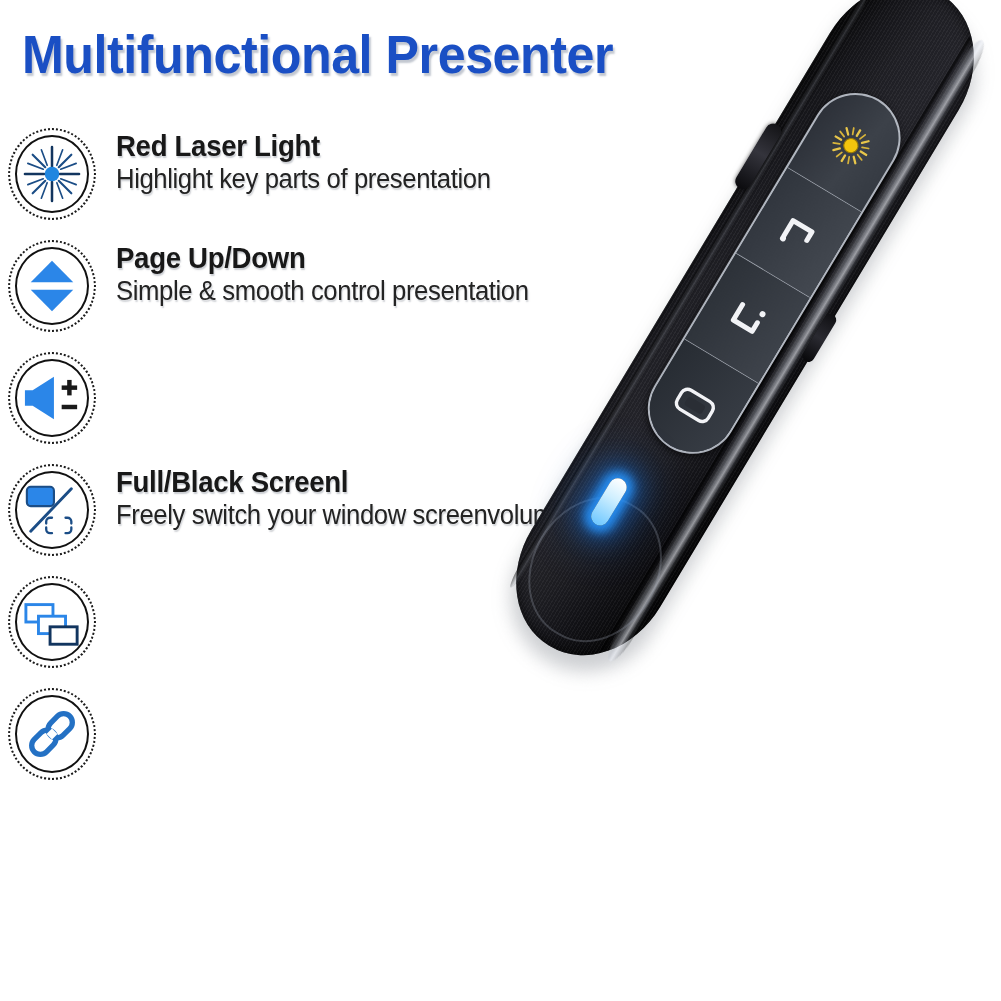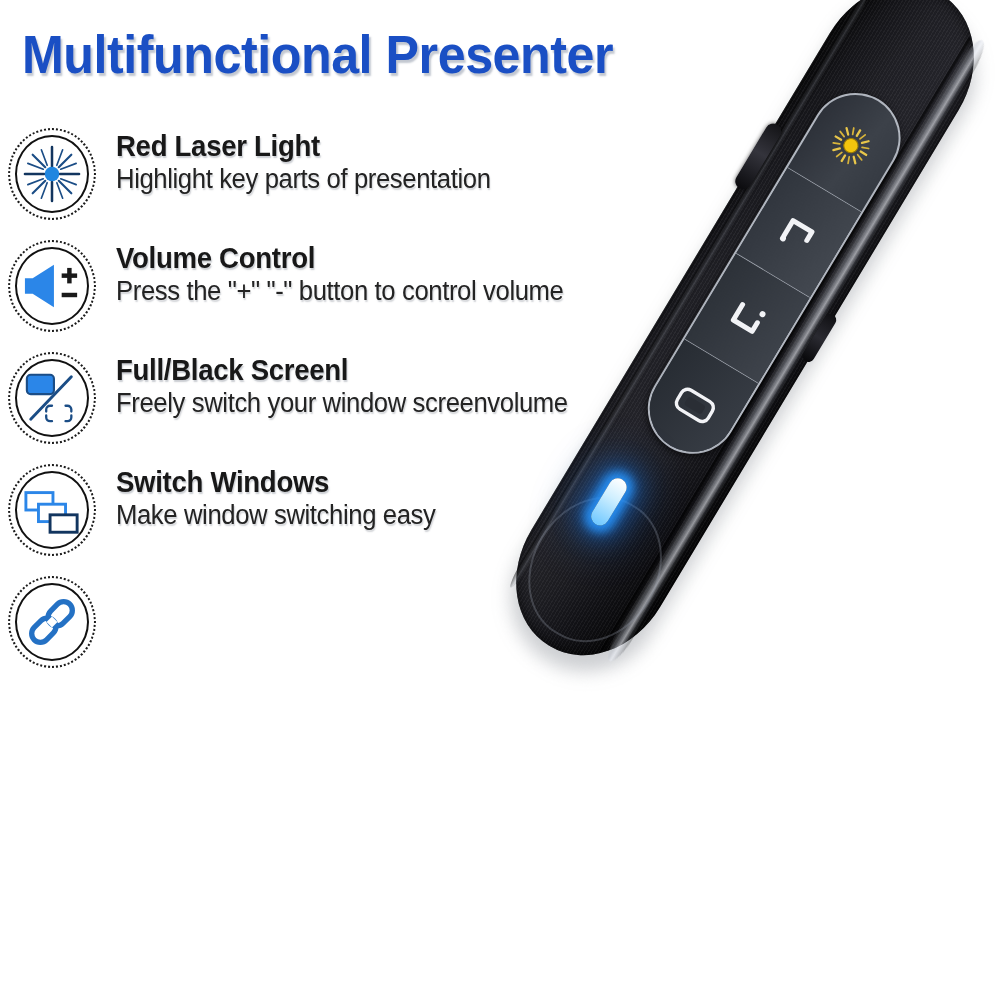--- a/index.html
+++ b/index.html
@@ -329,37 +329,48 @@
         </g>
         <circle cx="30" cy="30" r="7.5" fill="#1f86e0"></circle>
       </svg>
     </div>
     <div class="feature-text">
       <div class="feature-title">Red Laser Light</div>
       <div class="feature-desc">Highlight key parts of presentation</div>
     </div>
   </div>
 
+  <div class="feature-row">
+    <div class="feature-icon-wrap">
+      <div class="ring-dotted"></div>
+      <div class="ring-solid"></div>
+      <svg class="icon-svg" viewBox="0 0 60 60">
+        <polygon points="30,4 52,26 8,26" fill="#2b86e8"></polygon>
+        <polygon points="30,56 8,34 52,34" fill="#2b86e8"></polygon>
+        <rect x="8" y="27.5" width="44" height="5" fill="#ffffff"></rect>
+      </svg>
+    </div>
+    <div class="feature-text">
+      <div class="feature-title">Page Up/Down</div>
+      <div class="feature-desc">Simple &amp; smooth control presentation</div>
+    </div>
+  </div>
 
   <div class="feature-row">
     <div class="feature-icon-wrap">
       <div class="ring-dotted"></div>
       <div class="ring-solid"></div>
       <svg class="icon-svg" viewBox="0 0 60 60">
         <polygon points="32,8 32,52 10,38 2,38 2,22 10,22" fill="#2b86e8"></polygon>
         <g fill="#1a1a1a">
           <rect x="40" y="17" width="16" height="4.6"></rect>
           <rect x="45.7" y="11.3" width="4.6" height="16"></rect>
           <rect x="40" y="37" width="16" height="4.6"></rect>
         </g>
       </svg>
-    </div>
-    <div class="feature-text">
-      <div class="feature-title">Volume Control</div>
-      <div class="feature-desc">Press the "+" "-" button to control volume</div>
     </div>
   </div>
 
   <div class="feature-row">
     <div class="feature-icon-wrap">
       <div class="ring-dotted"></div>
       <div class="ring-solid"></div>
       <svg class="icon-svg" viewBox="0 0 60 60">
         <rect x="4" y="6" width="28" height="20" rx="4" fill="#2b86e8" stroke="#1b4d86" stroke-width="2.2"></rect>
         <g fill="none" stroke="#1b4d86" stroke-width="2.4" stroke-linecap="round">
@@ -379,24 +390,20 @@
 
   <div class="feature-row">
     <div class="feature-icon-wrap">
       <div class="ring-dotted"></div>
       <div class="ring-solid"></div>
       <svg class="icon-svg" viewBox="0 0 60 60">
         <rect x="3" y="12" width="28" height="18" fill="#ffffff" stroke="#2b86e8" stroke-width="3"></rect>
         <rect x="16" y="24" width="28" height="18" fill="#ffffff" stroke="#2b86e8" stroke-width="3"></rect>
         <rect x="28" y="35" width="28" height="18" fill="#ffffff" stroke="#12355f" stroke-width="3"></rect>
       </svg>
-    </div>
-    <div class="feature-text">
-      <div class="feature-title">Switch Windows</div>
-      <div class="feature-desc">Make window switching easy</div>
     </div>
   </div>
 
   <div class="feature-row">
     <div class="feature-icon-wrap">
       <div class="ring-dotted"></div>
       <div class="ring-solid"></div>
       <svg class="icon-svg" viewBox="0 0 60 60">
         <g transform="rotate(-45 30 30)">
           <rect x="4" y="21" width="28" height="18" rx="9" fill="none" stroke="#2471c4" stroke-width="5.5"></rect>

